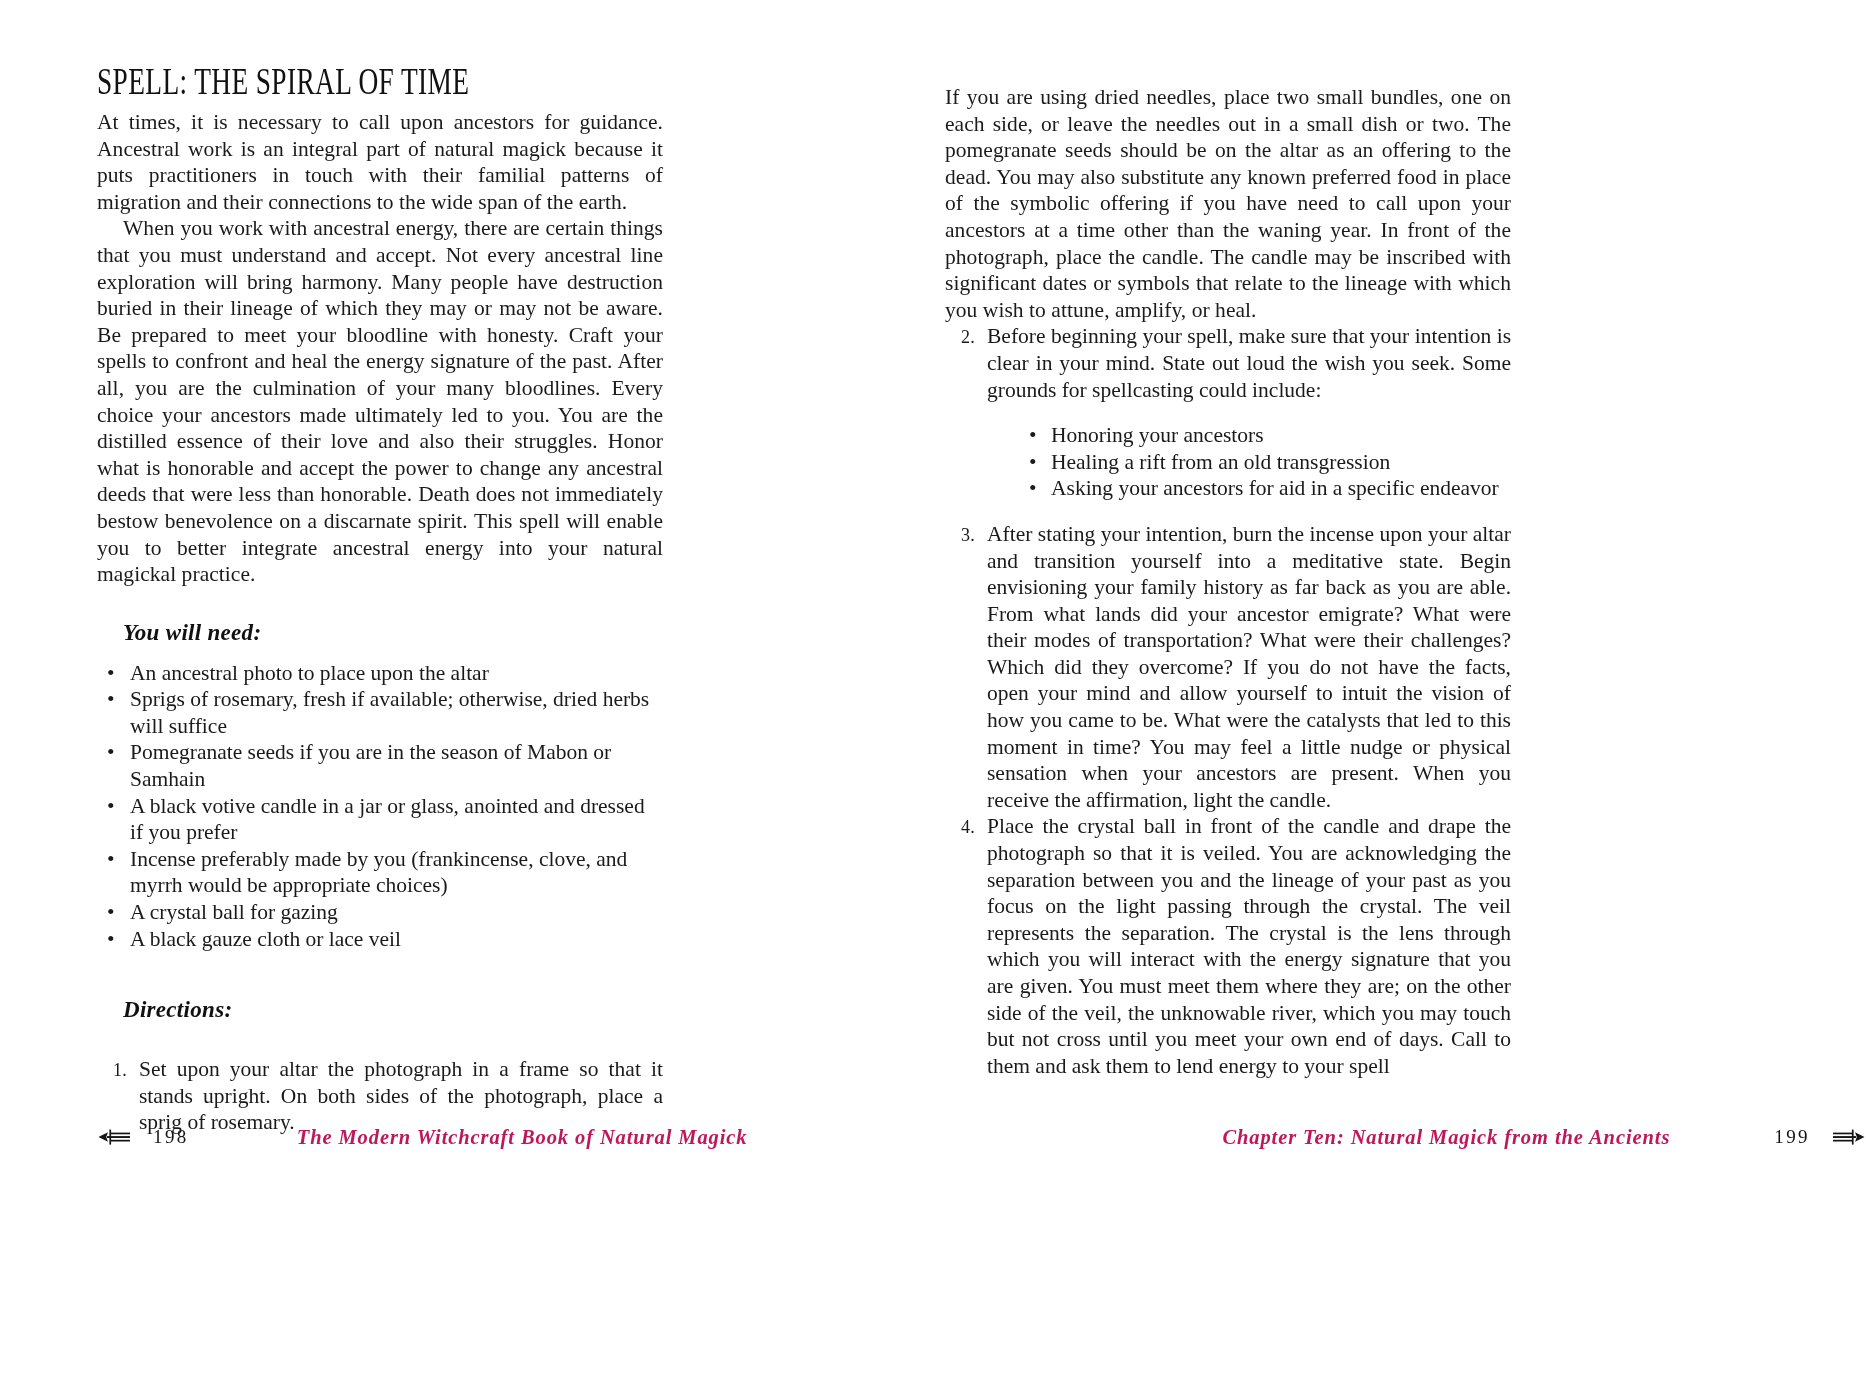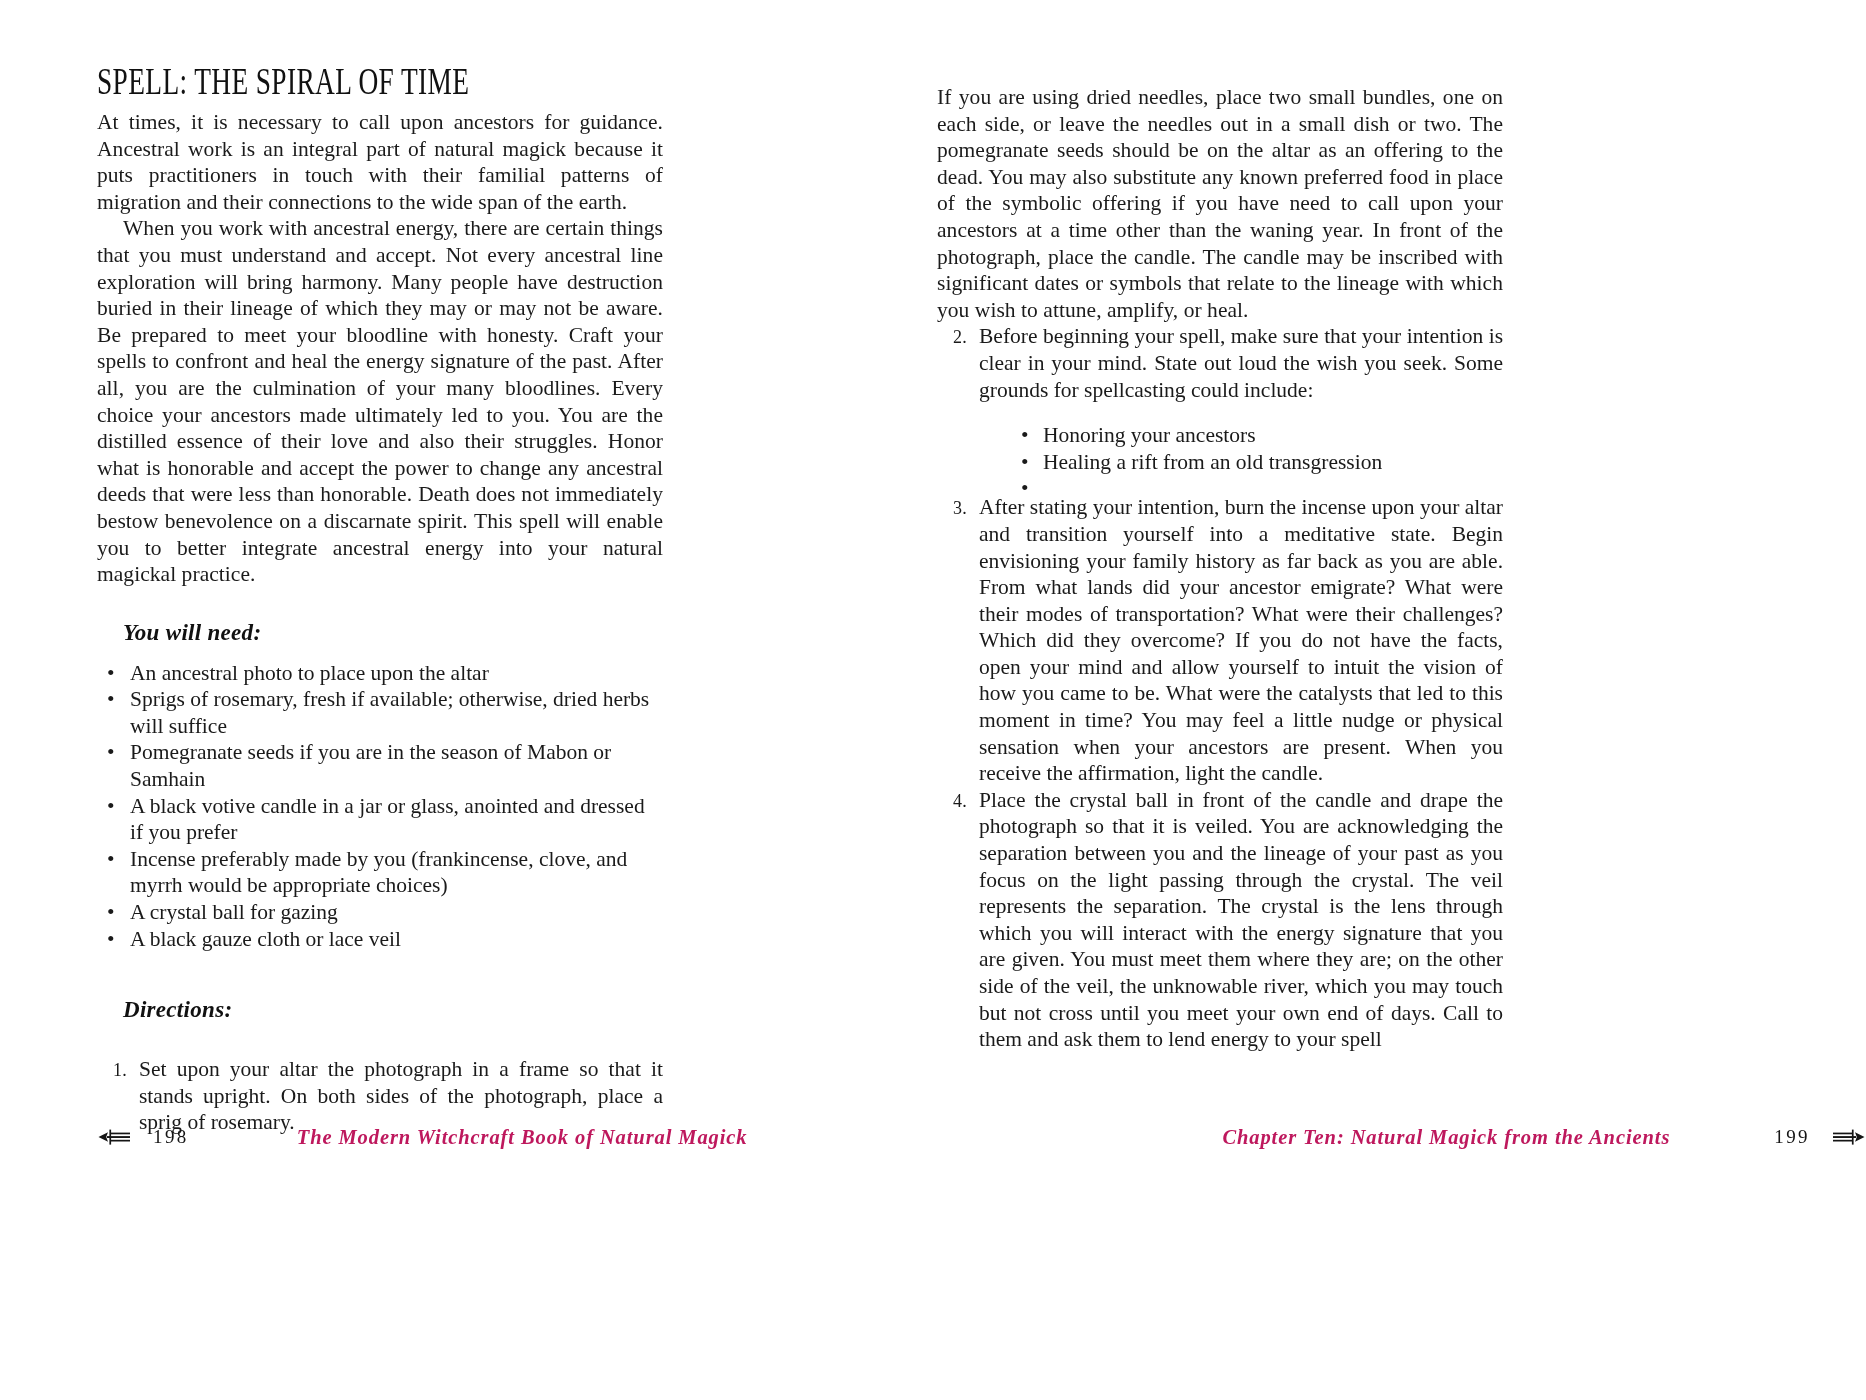--- a/index.html
+++ b/index.html
@@ -254,37 +254,37 @@
           <rect x="12.4" y="1.6" width="1.7" height="15" fill="#151515"></rect>
         </svg>
       </span>
       <span class="folio">198</span>
       <span class="running-head">The Modern Witchcraft Book of Natural Magick</span>
     </div>
   </div>
 
   <div class="page page-right">
 
-    <div class="col col-right" style="top:84px; left:4px;">
+    <div class="col col-right" style="top:84px; left:12px;">
 
       <p class="body">If you are using dried needles, place two small bundles, one on each side, or leave the needles out in a small dish or two. The pomegranate seeds should be on the altar as an offering to the dead. You may also substitute any known preferred food in place of the symbolic offering if you have need to call upon your ancestors at a time other than the waning year. In front of the photograph, place the candle. The candle may be inscribed with significant dates or symbols that relate to the lineage with which you wish to attune, amplify, or heal.</p>
 
       <ol class="steps">
 
         <li>
           <span class="num">2.</span><span>Before beginning your spell, make sure that your intention is clear in your mind. State out loud the wish you seek. Some grounds for spellcasting could include:</span>
           <ul class="sublist">
             <li>
               <span class="dot">•</span><span>Honoring your ancestors</span>
             </li>
             <li>
               <span class="dot">•</span><span>Healing a rift from an old transgression</span>
             </li>
             <li>
-              <span class="dot">•</span>
+              <span class="dot">•</span><span>Asking your ancestors for aid in a specific endeavor</span>
             </li>
           </ul>
         </li>
 
         <li>
           <span class="num">3.</span><span>After stating your intention, burn the incense upon your altar and transition yourself into a meditative state. Begin envisioning your family history as far back as you are able. From what lands did your ancestor emigrate? What were their modes of transportation? What were their challenges? Which did they overcome? If you do not have the facts, open your mind and allow yourself to intuit the vision of how you came to be. What were the catalysts that led to this moment in time? You may feel a little nudge or physical sensation when your ancestors are present. When you receive the affirmation, light the candle.</span>
         </li>
 
         <li>
           <span class="num">4.</span><span>Place the crystal ball in front of the candle and drape the photograph so that it is veiled. You are acknowledging the separation between you and the lineage of your past as you focus on the light passing through the crystal. The veil represents the separation. The crystal is the lens through which you will interact with the energy signature that you are given. You must meet them where they are; on the other side of the veil, the unknowable river, which you may touch but not cross until you meet your own end of days. Call to them and ask them to lend energy to your spell</span>

